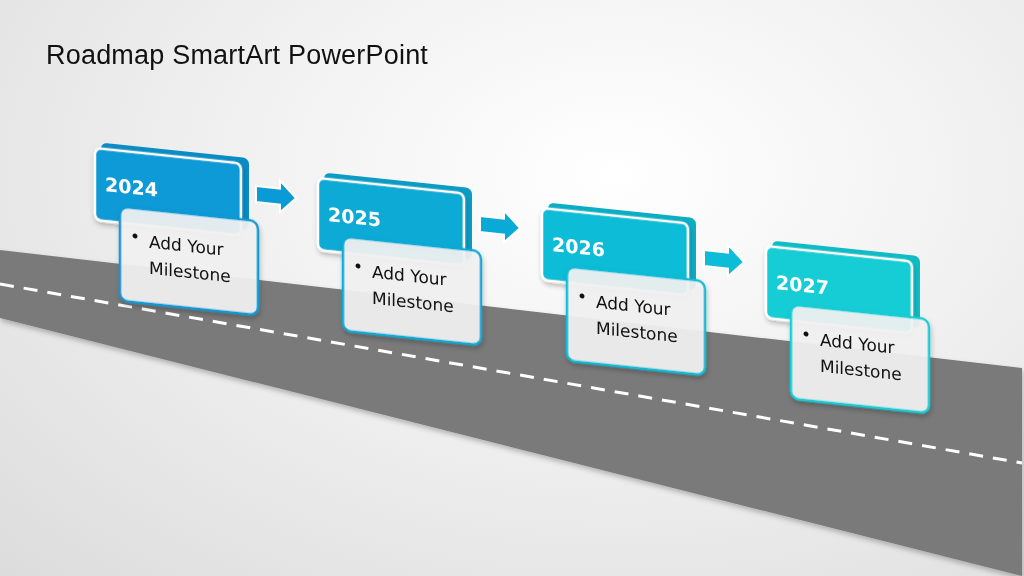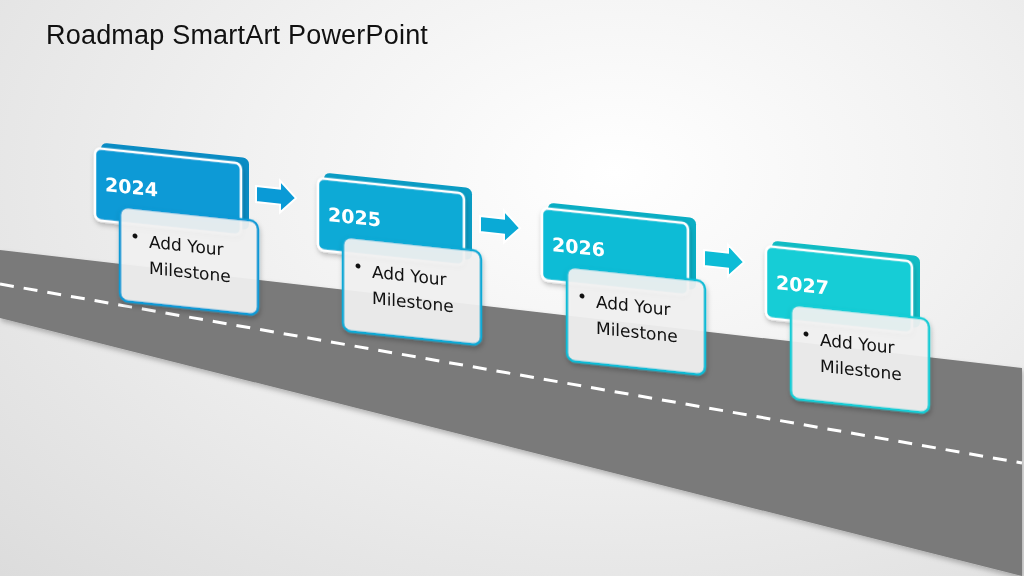--- a/index.html
+++ b/index.html
@@ -1,19 +1,19 @@
 <!DOCTYPE html>
 <html><head>
 <meta charset="utf-8">
 <style>
   html, body { margin:0; padding:0; }
   body { width:1024px; height:576px; overflow:hidden; position:relative;
     background: radial-gradient(ellipse at 60% 30%, #ffffff 0%, #f2f2f2 40%, #dcdcdc 100%);
     font-family: "DejaVu Sans", sans-serif; }
-  .title { position:absolute; left:46px; top:20px; font-size:27px; color:#111; font-family:"Liberation Sans", sans-serif; letter-spacing:0.2px; }
+  .title { position:absolute; left:46px; top:40px; font-size:27px; color:#111; font-family:"Liberation Sans", sans-serif; letter-spacing:0.2px; }
   svg.scene { position:absolute; left:0; top:0; }
   .yr { font-family:"DejaVu Sans", sans-serif; font-weight:bold; font-size:19px; fill:#ffffff; }
   .ms { font-family:"DejaVu Sans", sans-serif; font-size:17px; fill:#111; }
 </style>
 </head>
 <body>
 
 <div class="title">Roadmap SmartArt PowerPoint</div>
 
 <svg class="scene" width="1024" height="576" viewBox="0 0 1024 576">

